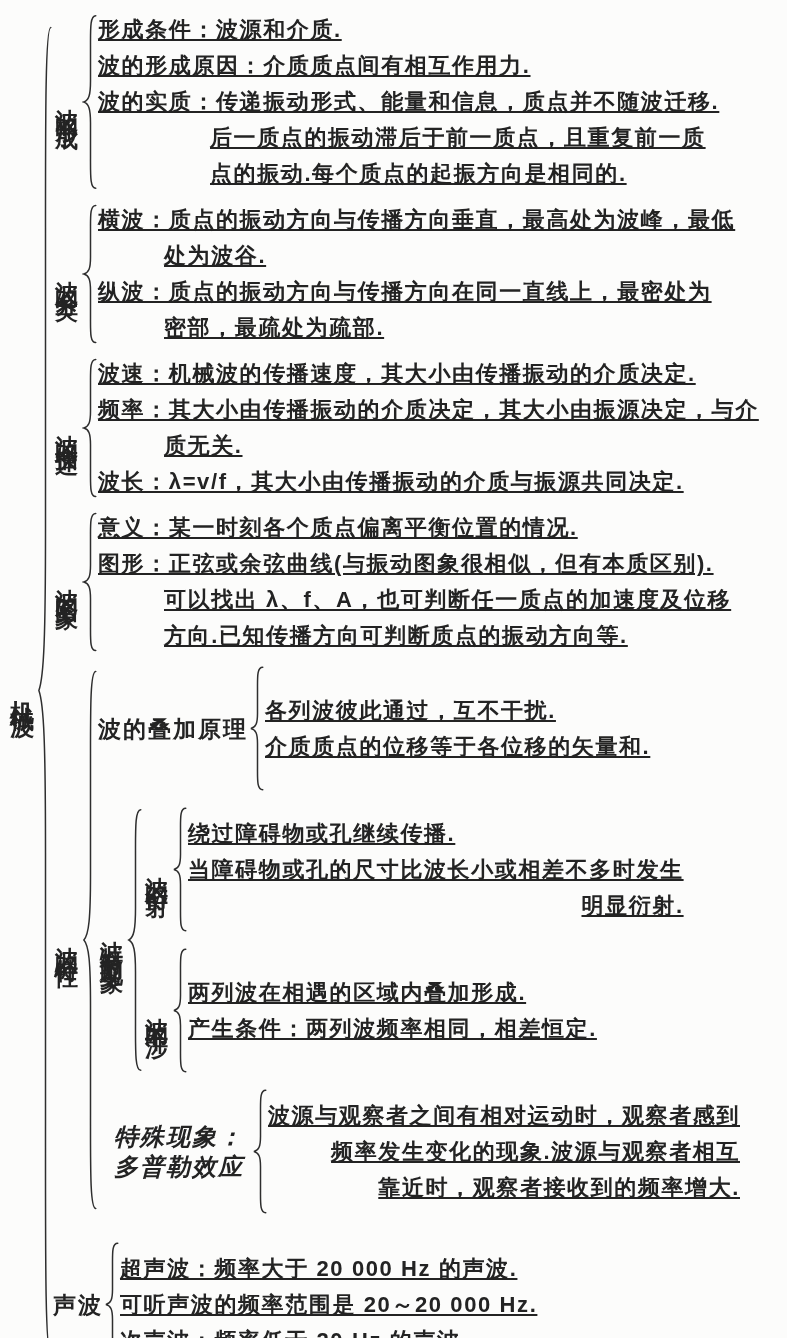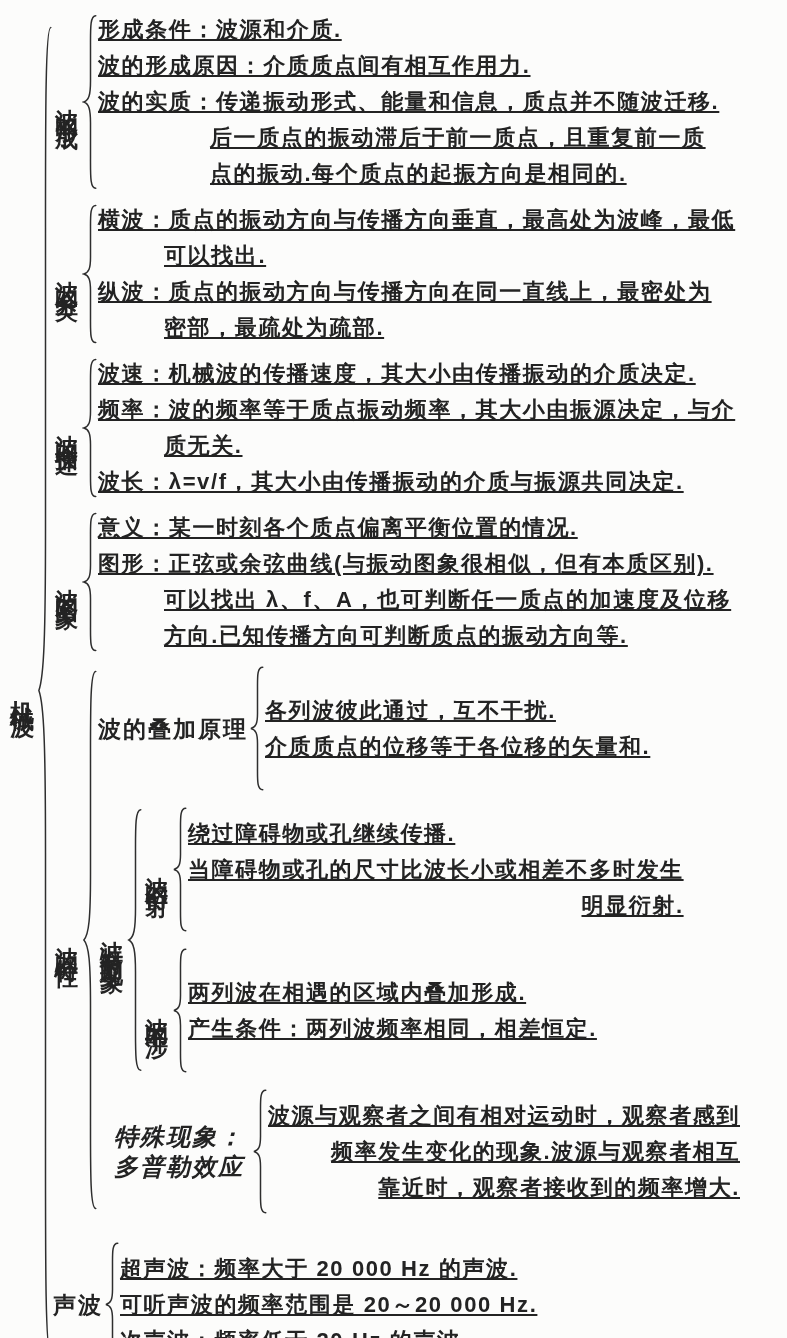--- a/index.html
+++ b/index.html
@@ -70,34 +70,34 @@
         </div>
       </div>
 
       <div class="node">
         <div class="vlabel">波的分类</div>
         <svg class="brace" viewBox="0 0 12 100" preserveAspectRatio="none">
             <path d="M11,1 C6.5,1 6.8,8 6.8,18 L6.8,38 C6.8,46 5.5,49 1.5,50 C5.5,51 6.8,54 6.8,62 L6.8,82 C6.8,92 6.5,99 11,99"></path>
           </svg>
         <div class="col">
           <div class="item ind3">横波：质点的振动方向与传播方向垂直，最高处为波峰，最低
-可以找出.</div>
+处为波谷.</div>
           <div class="item ind3">纵波：质点的振动方向与传播方向在同一直线上，最密处为
 密部，最疏处为疏部.</div>
         </div>
       </div>
 
       <div class="node">
         <div class="vlabel">波的描述</div>
         <svg class="brace" viewBox="0 0 12 100" preserveAspectRatio="none">
             <path d="M11,1 C6.5,1 6.8,8 6.8,18 L6.8,38 C6.8,46 5.5,49 1.5,50 C5.5,51 6.8,54 6.8,62 L6.8,82 C6.8,92 6.5,99 11,99"></path>
           </svg>
         <div class="col">
           <div class="item">波速：机械波的传播速度，其大小由传播振动的介质决定.</div>
-          <div class="item ind3">频率：波的频率等于质点振动频率，其大小由振源决定，与介
+          <div class="item ind3">频率：其大小由传播振动的介质决定，其大小由振源决定，与介
 质无关.</div>
           <div class="item">波长：λ=v/f，其大小由传播振动的介质与振源共同决定.</div>
         </div>
       </div>
 
       <div class="node">
         <div class="vlabel">波的图象</div>
         <svg class="brace" viewBox="0 0 12 100" preserveAspectRatio="none">
             <path d="M11,1 C6.5,1 6.8,8 6.8,18 L6.8,38 C6.8,46 5.5,49 1.5,50 C5.5,51 6.8,54 6.8,62 L6.8,82 C6.8,92 6.5,99 11,99"></path>
           </svg>

